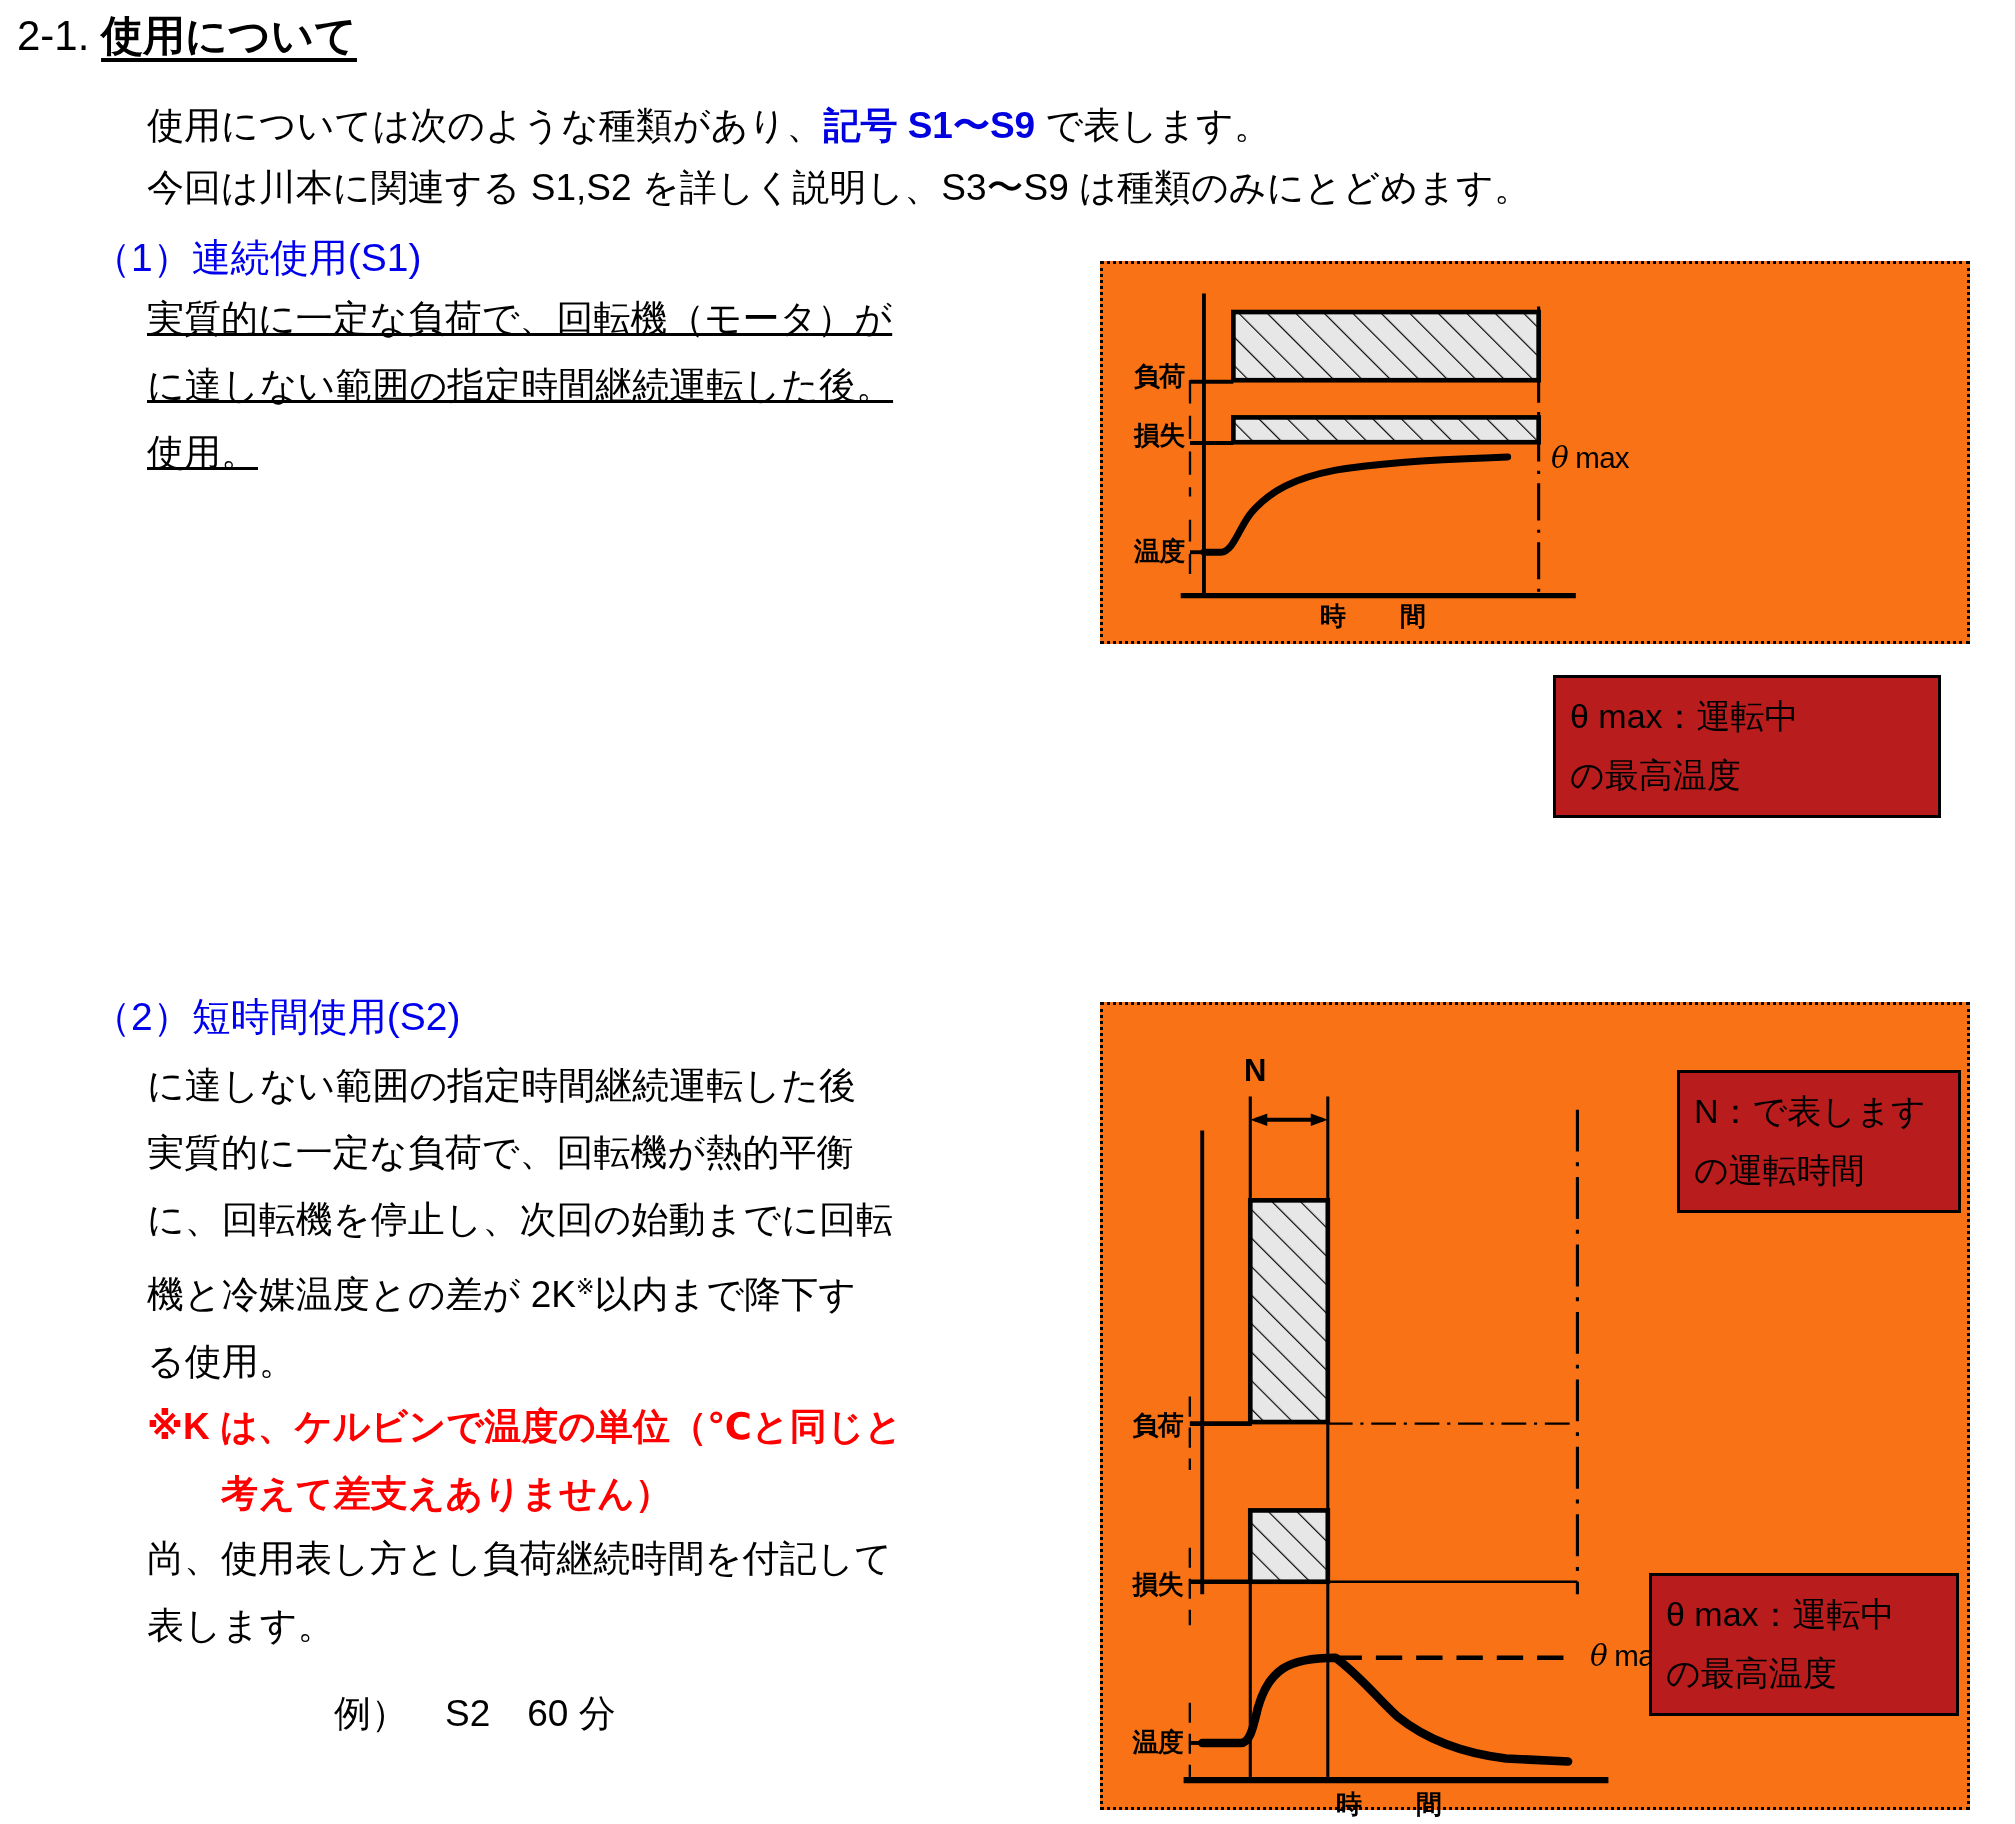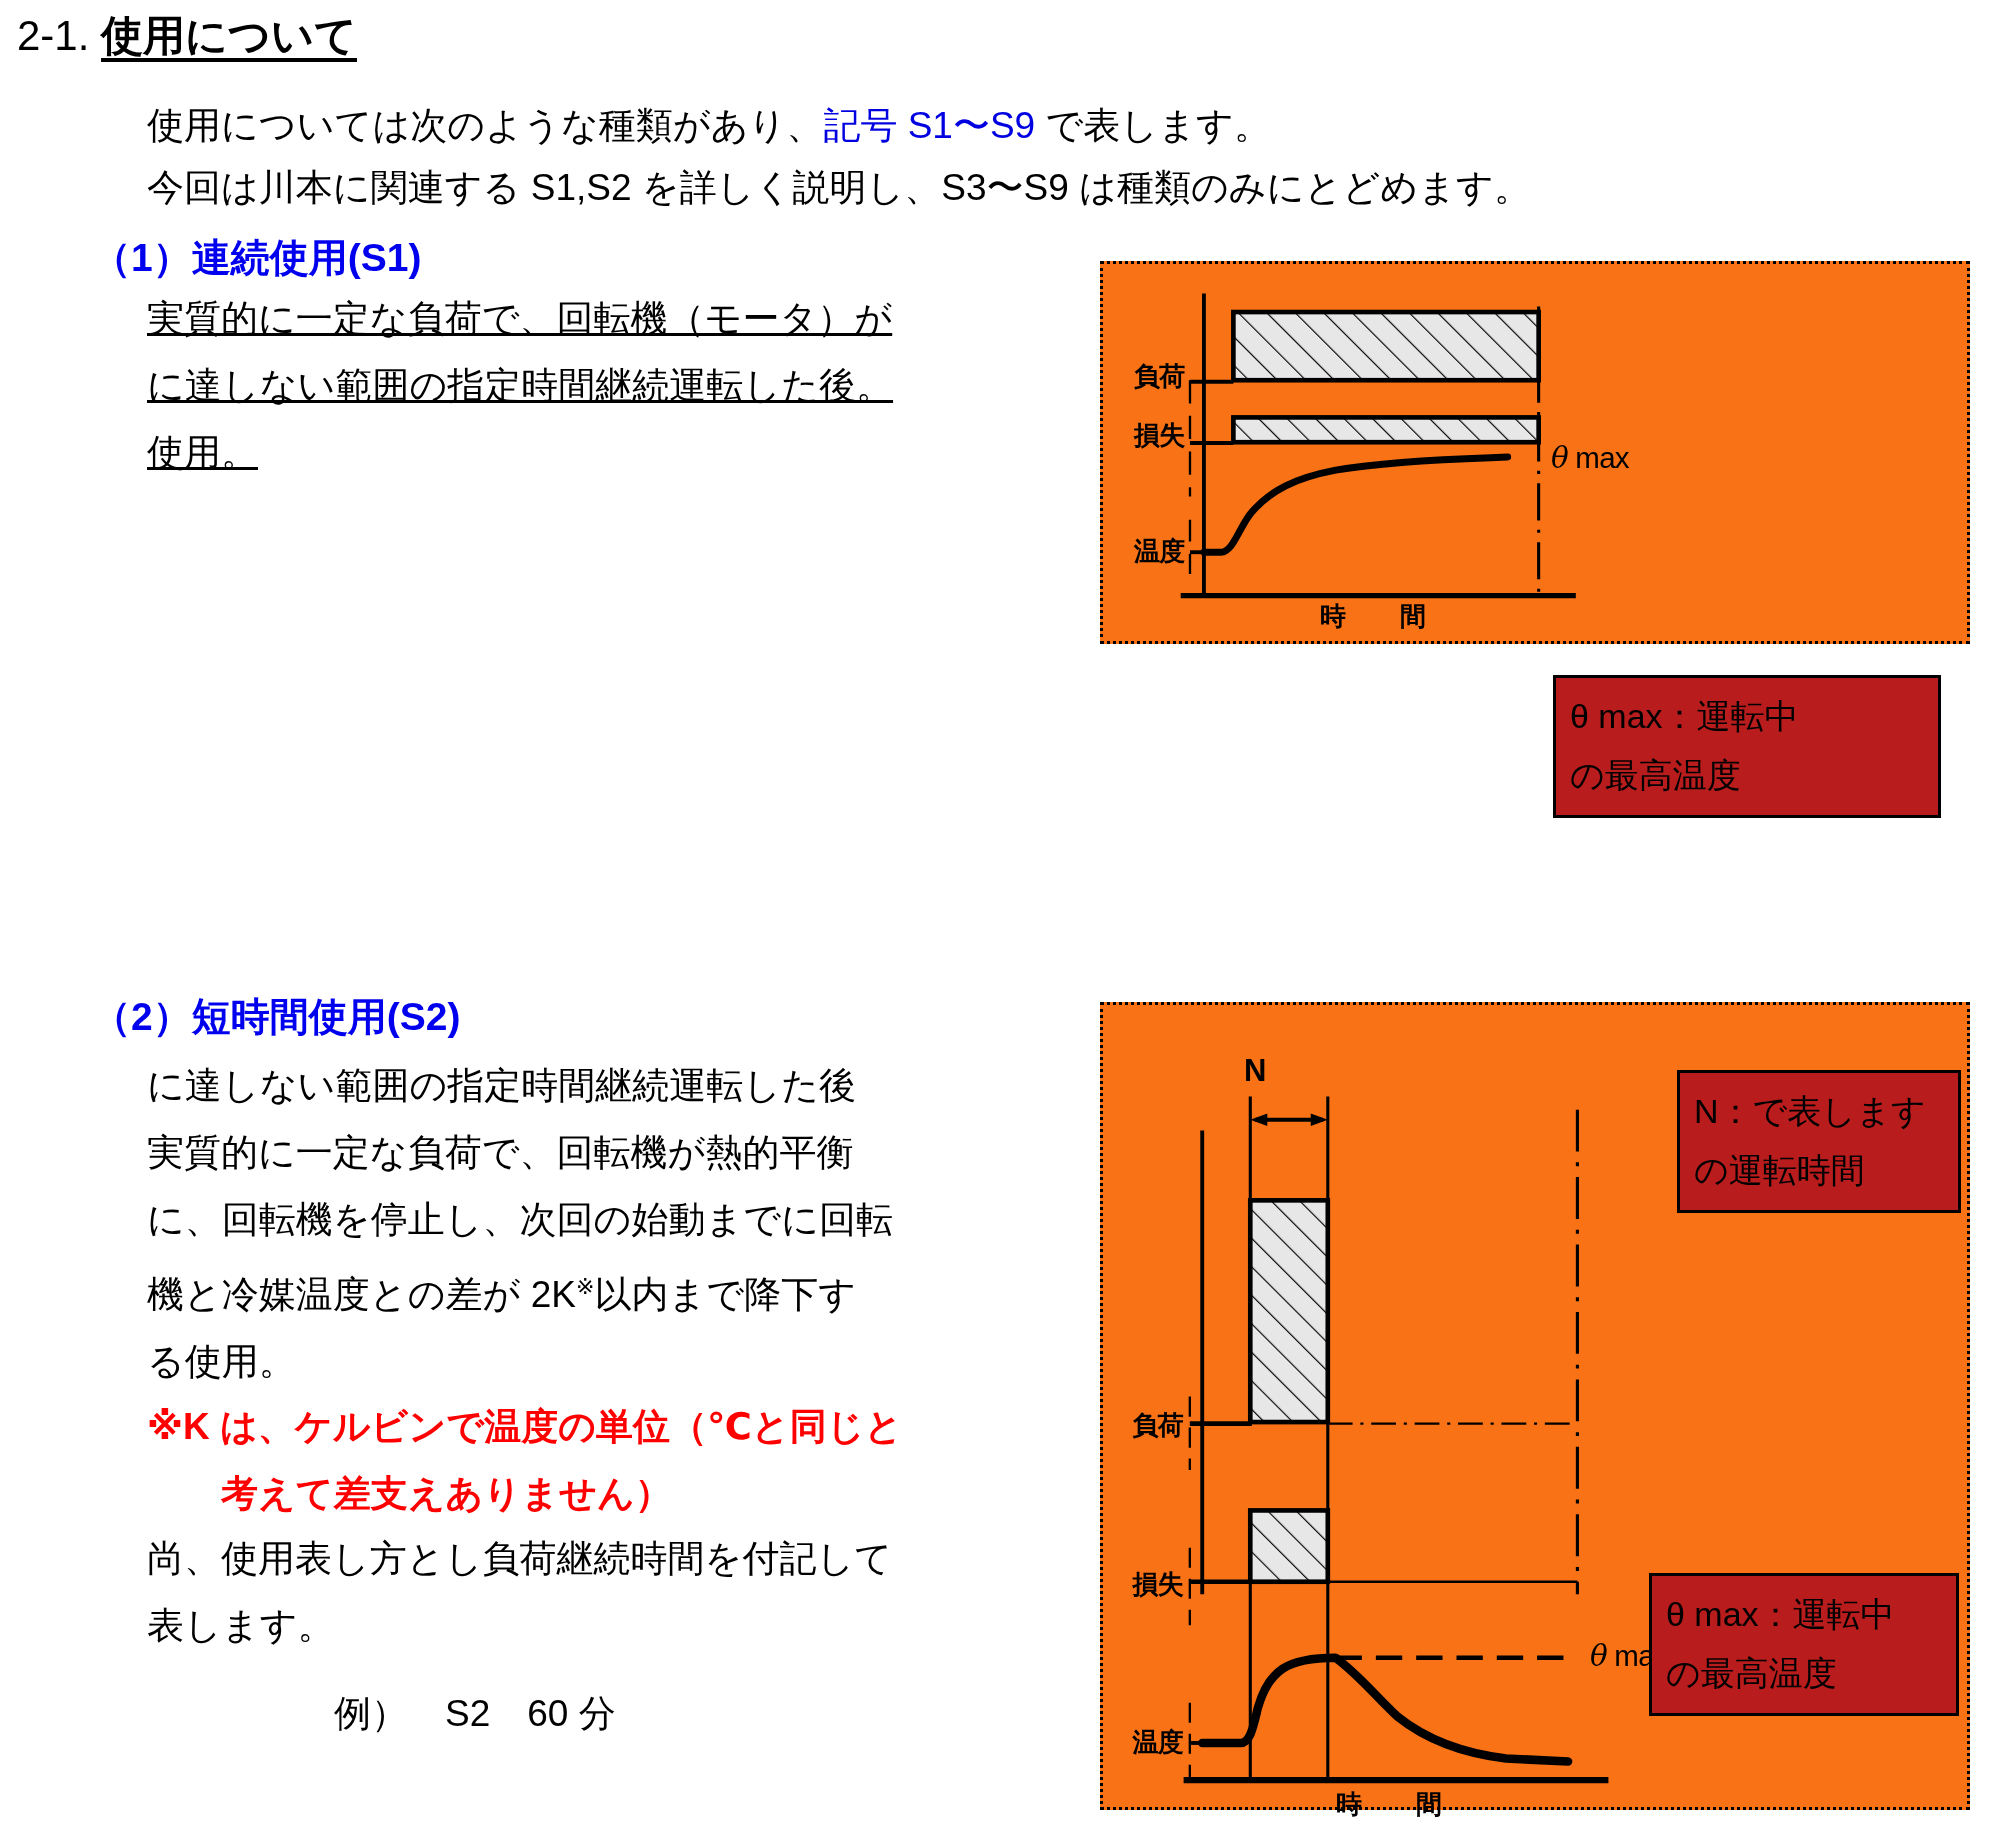--- a/index.html
+++ b/index.html
@@ -30,27 +30,27 @@
   .doc-title .ttl { text-decoration: underline; text-underline-offset: 7.8px; }
 
   .intro {
     position: absolute;
     left: 147px;
     top: 95px;
     font-size: 37px;
     line-height: 62px;
     white-space: nowrap;
   }
-  .intro .blue { color: #0000e0; font-weight: normal; }
+  .intro .blue { color: #0000e0; font-weight: bold; }
   .intro .line { display: block; }
 
   .sec-head {
     position: absolute;
     font-size: 39px;
-    font-weight: bold;
+    font-weight: normal;
     color: #0000ee;
     white-space: nowrap;
   }
   #sec1-head { left: 92px; top: 231px; }
   #sec2-head { left: 92px; top: 990px; }
 
   .body-block {
     position: absolute;
     font-size: 37px;
     line-height: 67px;

